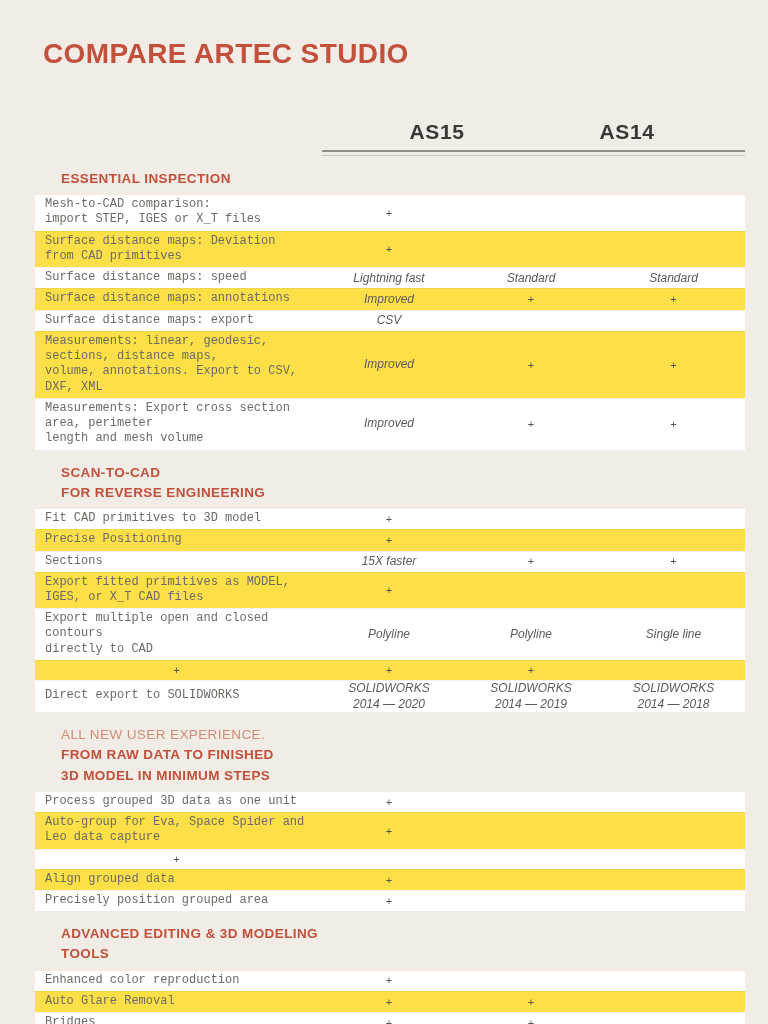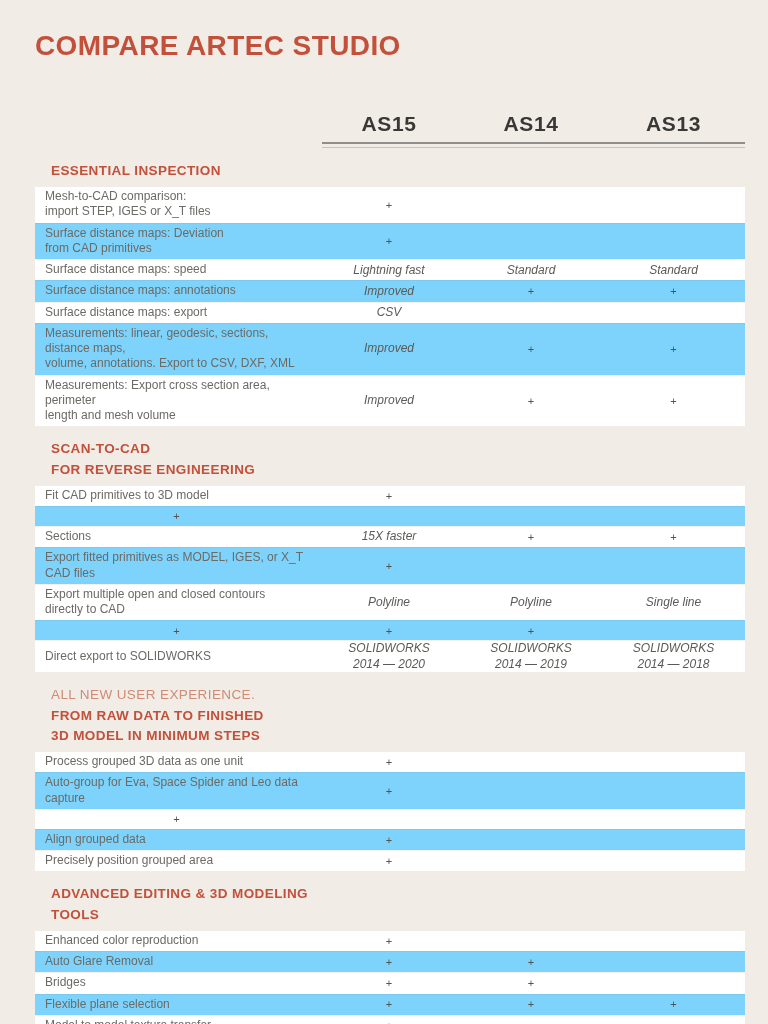--- a/index.html
+++ b/index.html
@@ -5,53 +5,54 @@
   html, body { margin:0; padding:0; }
   body {
     width:768px; height:1024px;
     background:#f1ece6;
     font-family:"Liberation Sans", sans-serif;
     overflow:hidden;
   }
   .page { padding:30px 23px 0 35px; box-sizing:border-box; }
 
   .page-title {
-    margin:0;
+    margin:8px;
     font-size:28px;
     font-weight:bold;
     letter-spacing:0.4px;
     color:#c2503a;
   }
 
   .table { width:710px; }
 
   .head-row {
     display:grid;
     grid-template-columns:283px 142px 142px 143px;
     margin-top:50px;
     align-items:end;
+    gap:48px;
   }
   .col-head {
     text-align:center;
     font-size:21px;
     font-weight:bold;
     letter-spacing:0.6px;
     color:#3a3836;
   }
   .head-rule {
     margin-left:287px;
     width:423px;
     height:3px;
     margin-top:6px;
     border-top:2px solid #908e8a;
     border-bottom:1px solid #c6c3bd;
   }
 
   .section-title {
-    margin:13px 0 6px 16px;
+    margin:13px 0 6px 26px;
     font-size:13.5px;
     font-weight:bold;
     letter-spacing:0.4px;
     line-height:1.5;
     color:#c2503a;
     white-space:pre-line;
   }
   .section-title .pre {
     font-weight:normal;
     color:#d08b74;
@@ -59,28 +60,29 @@
 
   .row {
     display:grid;
     grid-template-columns:283px 142px 142px 143px;
     align-items:center;
     background:#ffffff;
     min-height:19px;
     border-top:1px solid rgba(130,120,110,0.10);
   }
   .section .row:first-of-type { border-top:none; }
-  .row.alt { background:#7dd3fc; }
+  .row.alt { background:#fde047; }
 
   .row-label {
     padding:2px 8px 3px 10px;
     font-size:12px;
     line-height:1.27;
     color:#6c6a65;
     white-space:pre-line;
+    font-family:Liberation Mono, monospace;
   }
   .cell {
     text-align:center;
     font-size:12px;
     font-style:italic;
     line-height:1.3;
     color:#5c5a56;
     white-space:pre-line;
   }
   .cell.plus {
@@ -159,20 +161,21 @@
         <section class="section">
           <h2 class="section-title">SCAN-TO-CAD
 FOR REVERSE ENGINEERING</h2>
           <div class="row">
             <div class="row-label">Fit CAD primitives to 3D model</div>
             <div class="cell plus">+</div>
             <div class="cell"></div>
             <div class="cell"></div>
           </div>
           <div class="row alt">
+            <div class="row-label">Precise Positioning</div>
             <div class="cell plus">+</div>
             <div class="cell"></div>
             <div class="cell"></div>
           </div>
           <div class="row">
             <div class="row-label">Sections</div>
             <div class="cell">15X faster</div>
             <div class="cell plus">+</div>
             <div class="cell plus">+</div>
           </div>

